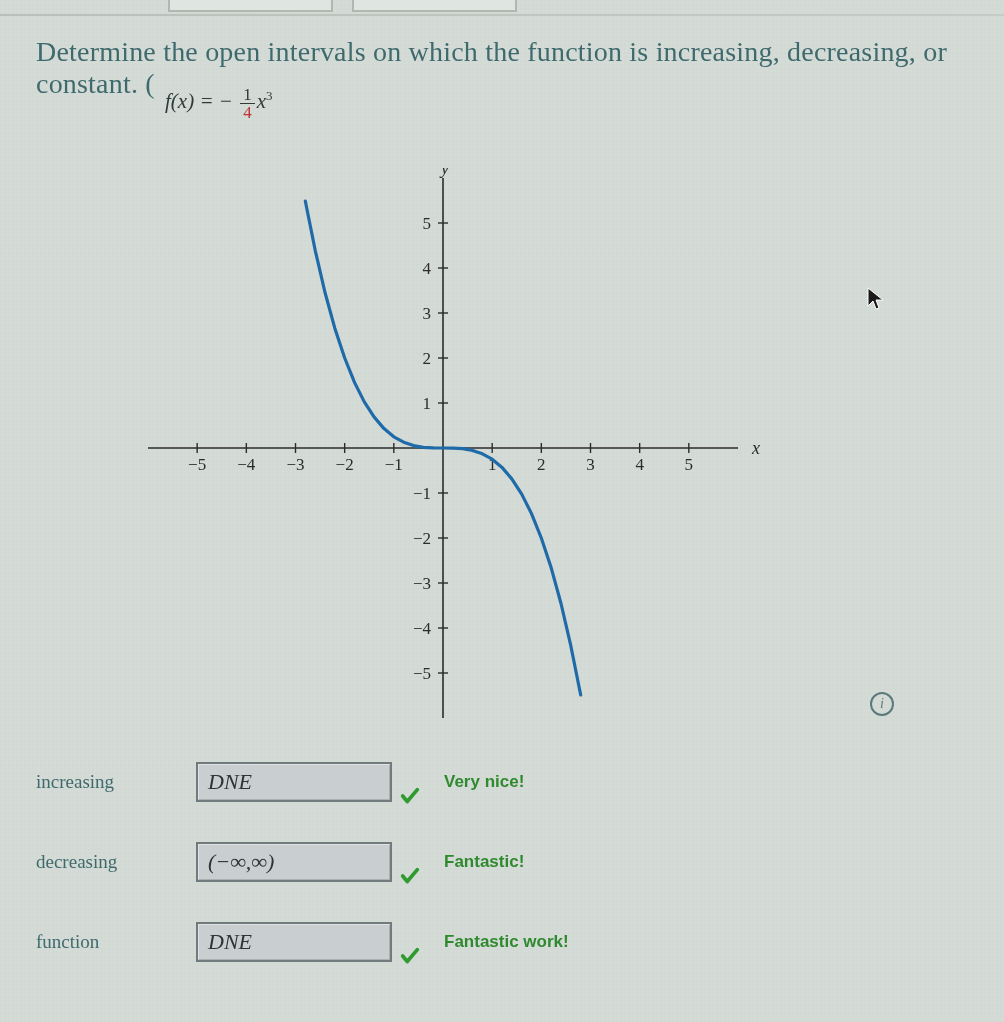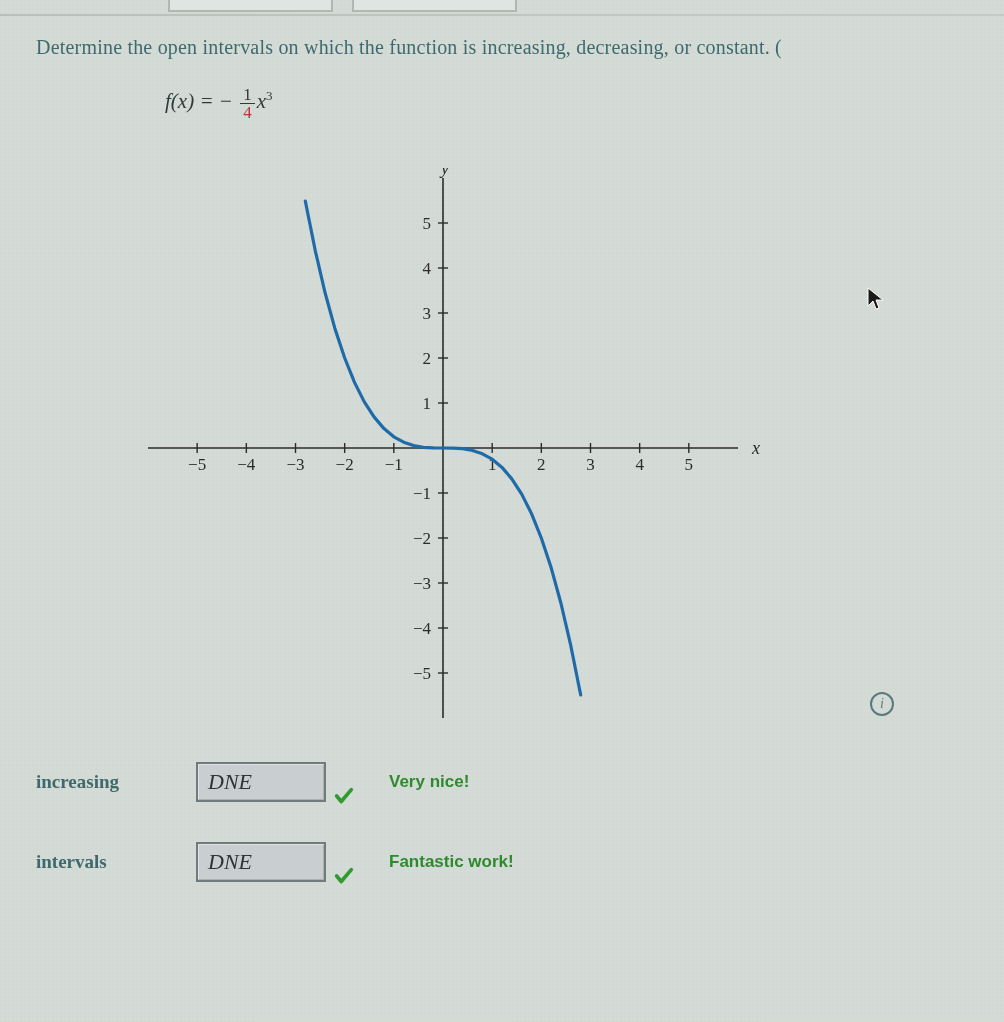--- a/index.html
+++ b/index.html
@@ -18,21 +18,21 @@
   background:
     repeating-linear-gradient(0deg, rgba(200,210,200,0.12) 0 2px, transparent 2px 4px),
     repeating-linear-gradient(90deg, rgba(200,210,200,0.12) 0 2px, transparent 2px 4px);
   pointer-events: none;
 }
 .question-text {
   position: absolute;
   left: 36px;
   top: 36px;
   color: #3f6a6d;
-  font-size: 20px;
+  font-size: 28px;
   letter-spacing: 0.2px;
 }
 .formula {
   position: absolute;
   left: 165px;
   top: 86px;
   color: #2d3b3b;
   font-size: 21px;
   font-style: italic;
 }
@@ -67,24 +67,23 @@
 .ans-row {
   display: flex;
   align-items: center;
   margin-bottom: 28px;
   height: 52px;
 }
 .ans-label {
   width: 160px;
   color: #3f6a6d;
   font-size: 19px;
-  font-weight: bold;
 }
 .ans-box {
-  width: 130px;
+  width: 196px;
   height: 40px;
   background: #c9cfd0;
   border: 2px solid #6f7b7c;
   box-shadow: inset 1px 1px 0 rgba(255,255,255,0.4), inset -1px -1px 0 rgba(0,0,0,0.15);
   display: flex;
   align-items: center;
   padding-left: 10px;
   font-family: 'Times New Roman', serif;
   font-style: italic;
   font-size: 22px;
@@ -96,21 +95,21 @@
   display: flex;
   align-items: flex-end;
   justify-content: center;
   margin-left: 6px;
   transform: translateY(14px);
 }
 .feedback {
   color: #2f8a2f;
   font-weight: bold;
   font-size: 17px;
-  margin-left: 33px;
+  margin-left: 22px;
   font-family: Verdana, sans-serif;
 }
 .info-btn {
   position: absolute;
   right: 110px;
   top: 692px;
   width: 24px; height: 24px;
   border: 2px solid #5a7a7c;
   border-radius: 50%;
   color: #5a7a7c;
@@ -218,21 +217,33 @@
         <span>DNE</span>
       </div>
     <div class="check">
       <svg width="22" height="22" viewBox="0 0 24 24">
           <path d="M4 12 L9 18 L20 5" stroke="#2f9a2f" stroke-width="4" fill="none" stroke-linecap="round" stroke-linejoin="round"></path>
         </svg>
     </div>
     <div class="feedback">Very nice!</div>
   </div>
   <div class="ans-row">
-    <div class="ans-label">intervals</div>
+    <div class="ans-label">decreasing</div>
+    <div class="ans-box">
+        <span>(−∞,∞)</span>
+      </div>
+    <div class="check">
+      <svg width="22" height="22" viewBox="0 0 24 24">
+          <path d="M4 12 L9 18 L20 5" stroke="#2f9a2f" stroke-width="4" fill="none" stroke-linecap="round" stroke-linejoin="round"></path>
+        </svg>
+    </div>
+    <div class="feedback">Fantastic!</div>
+  </div>
+  <div class="ans-row">
+    <div class="ans-label">function</div>
     <div class="ans-box">
         <span>DNE</span>
       </div>
     <div class="check">
       <svg width="22" height="22" viewBox="0 0 24 24">
           <path d="M4 12 L9 18 L20 5" stroke="#2f9a2f" stroke-width="4" fill="none" stroke-linecap="round" stroke-linejoin="round"></path>
         </svg>
     </div>
     <div class="feedback">Fantastic work!</div>
   </div>

